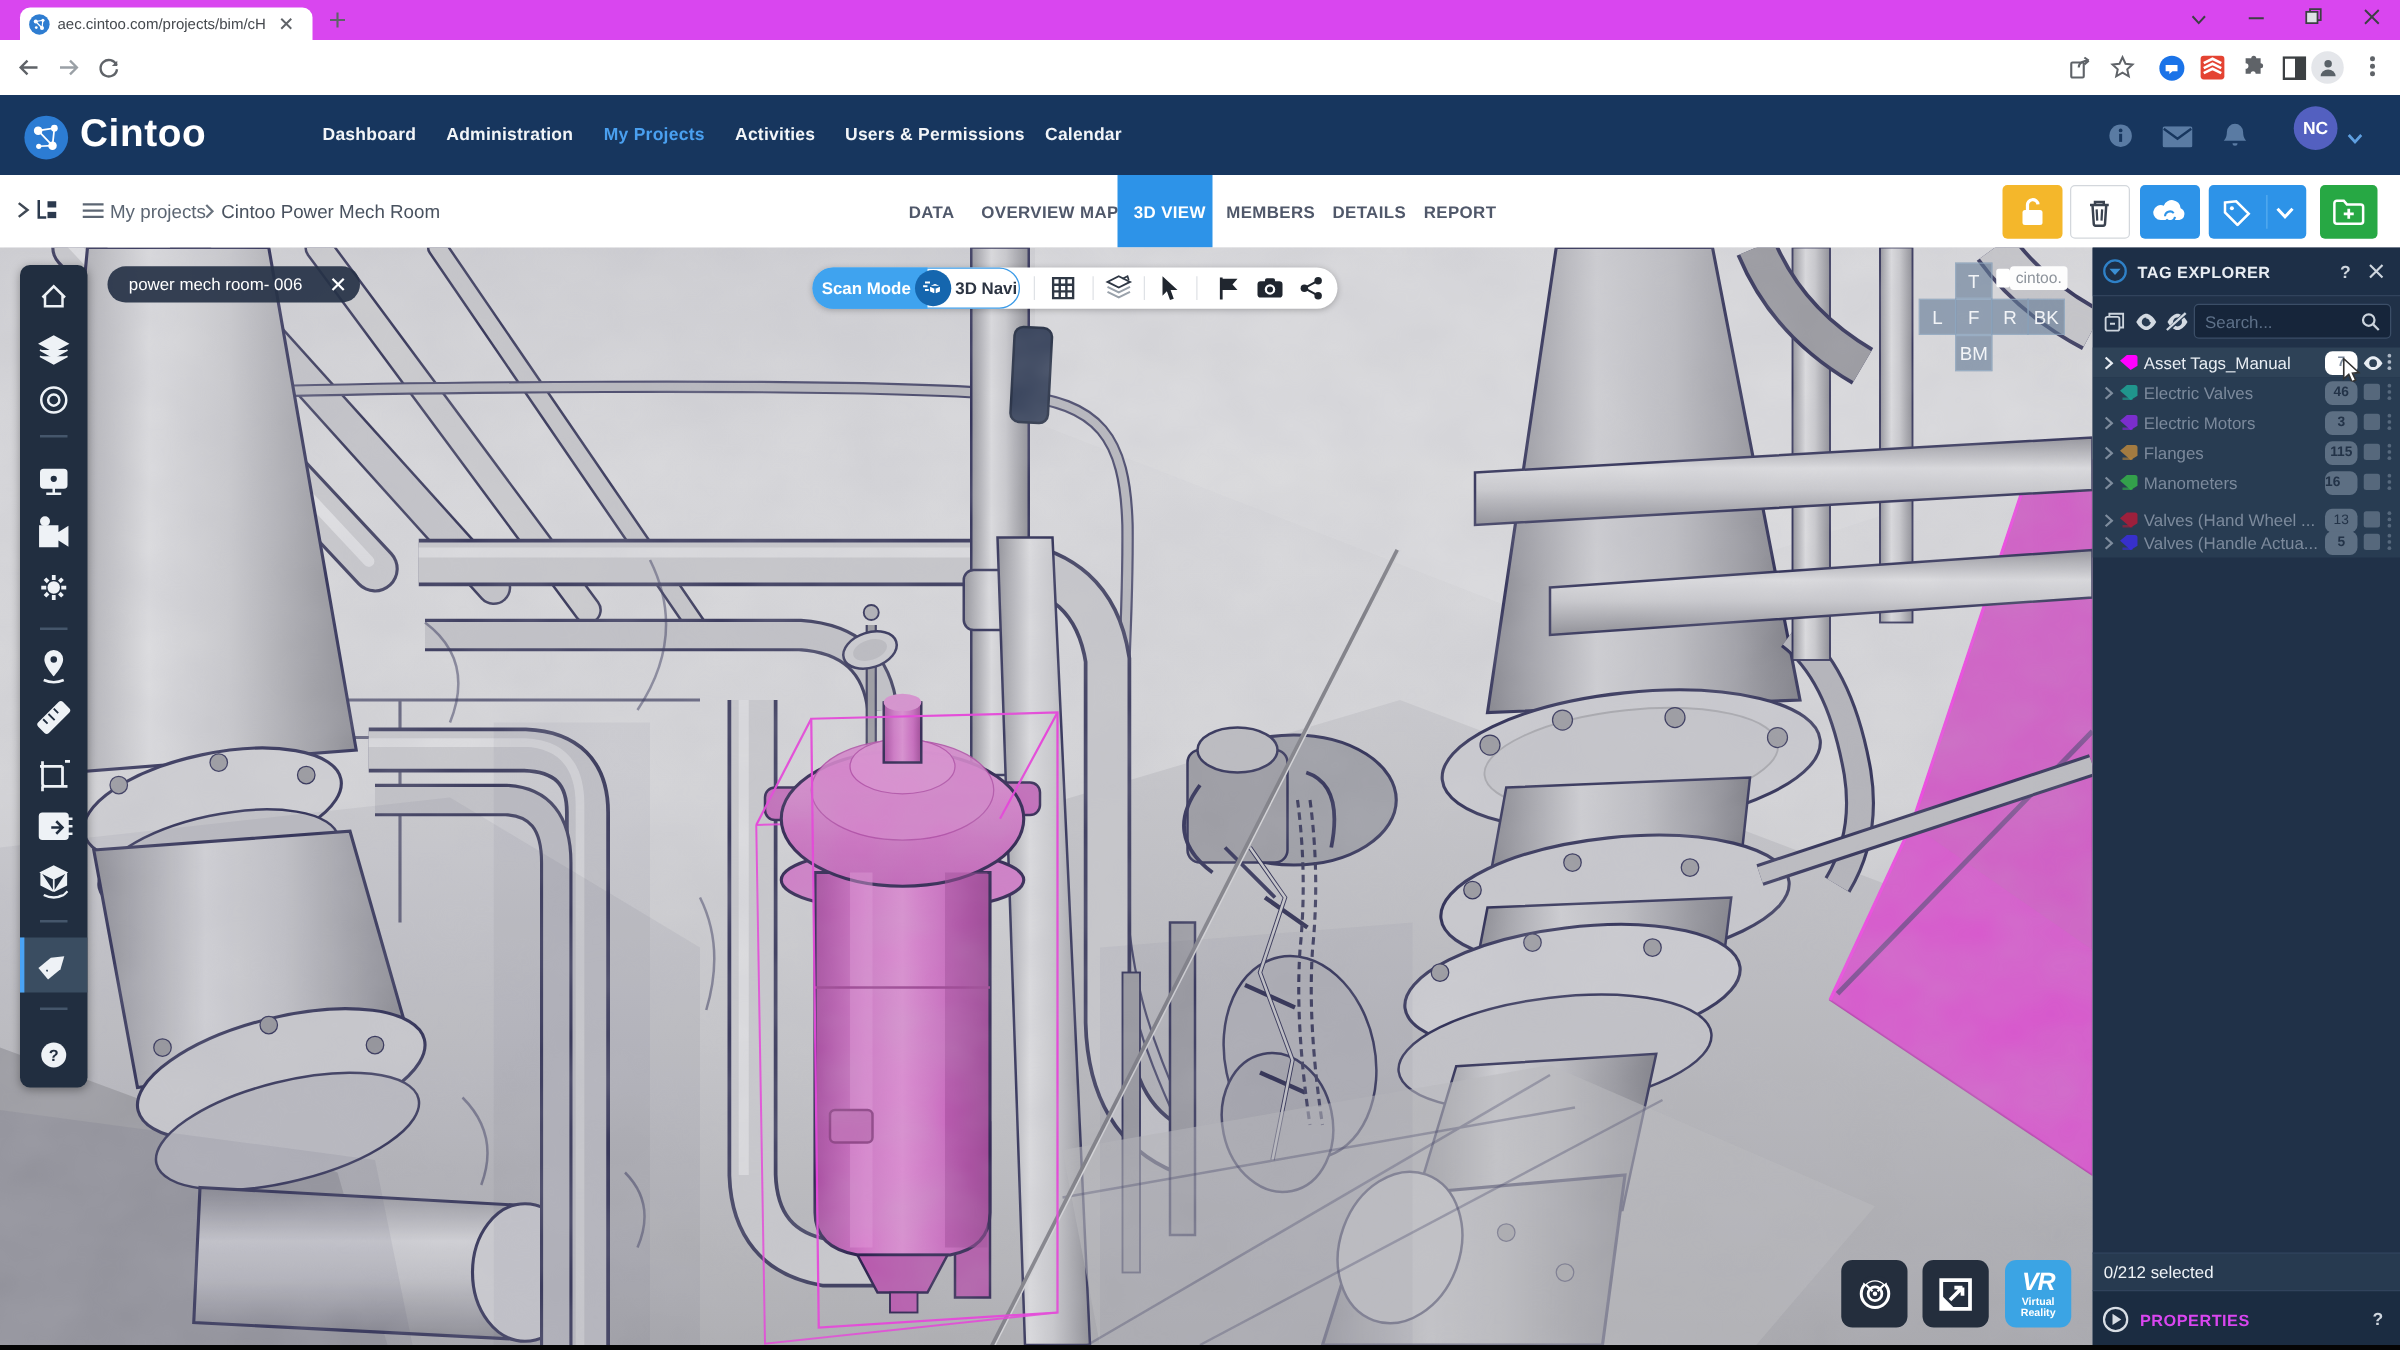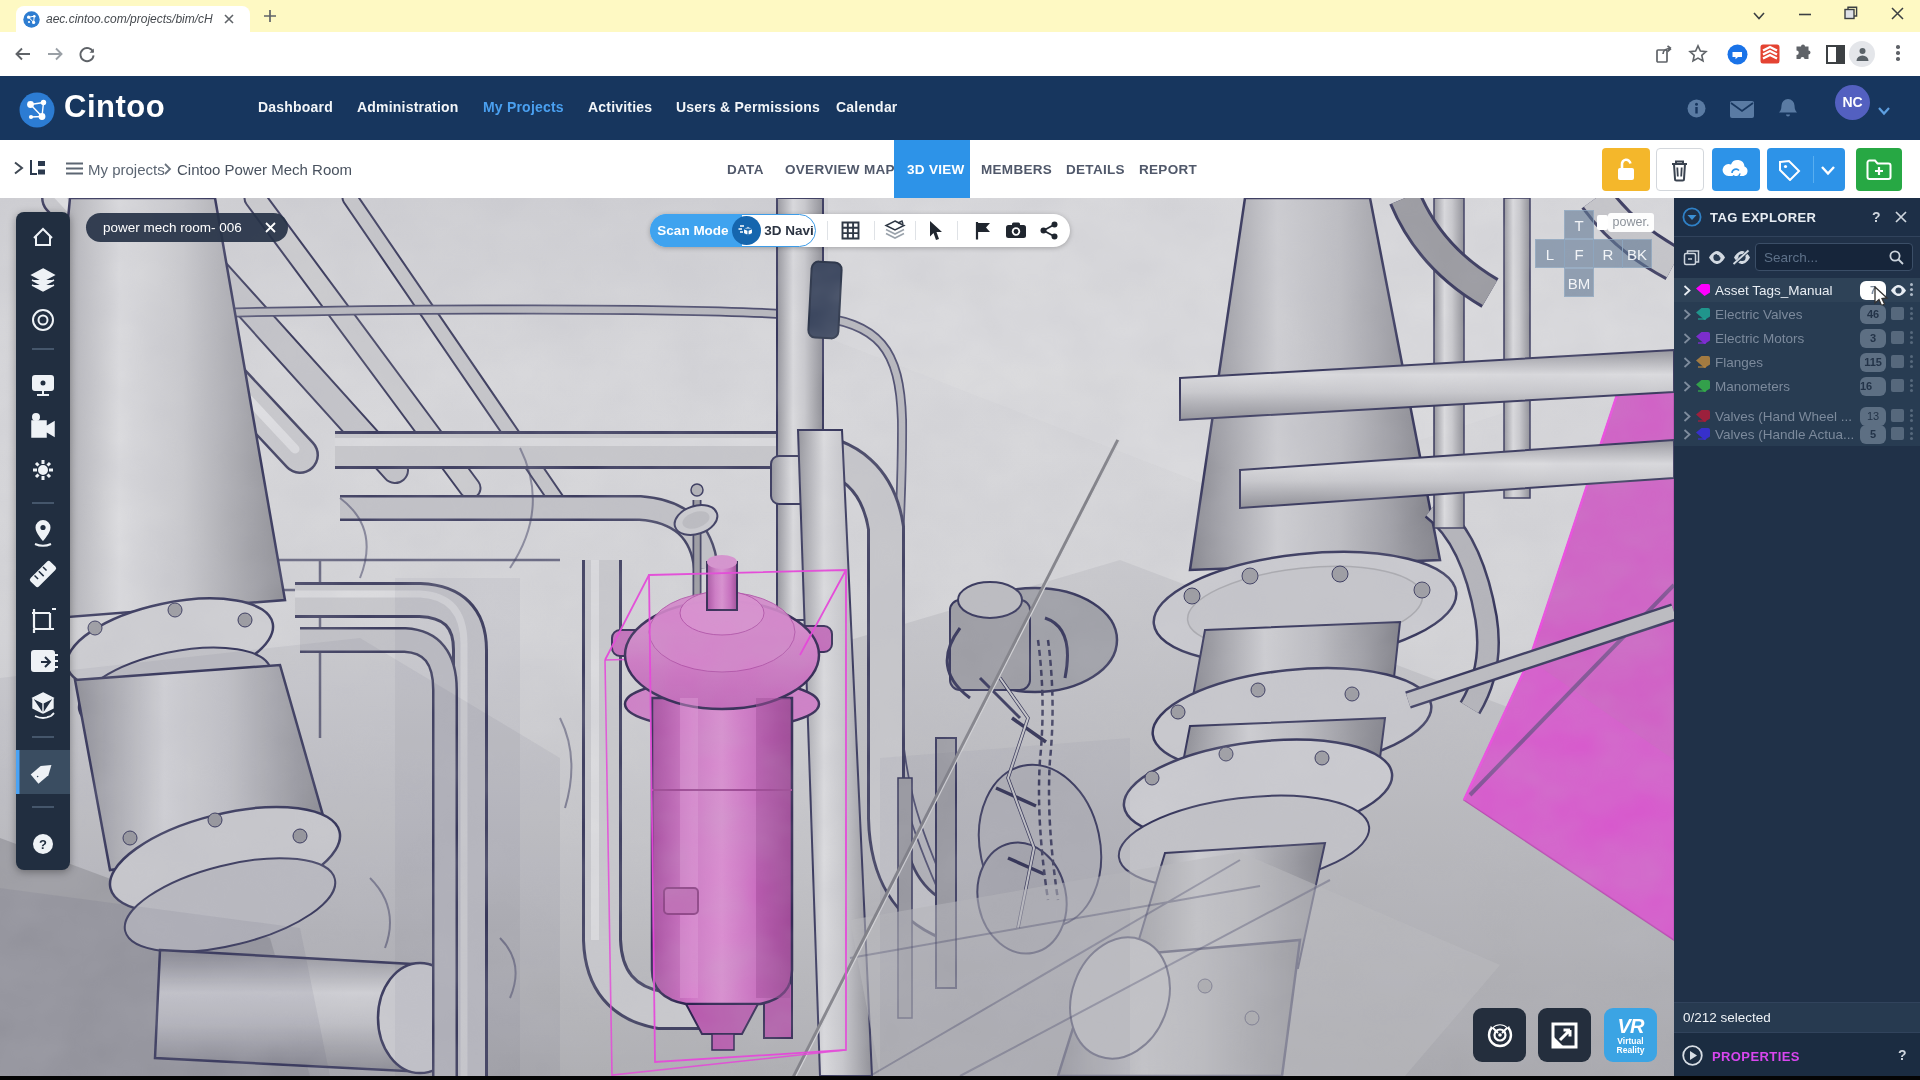--- a/index.html
+++ b/index.html
@@ -1,20 +1,20 @@
 <!DOCTYPE html>
 <html><head>
 <meta charset="utf-8">
 <style>
   * { margin:0; padding:0; box-sizing:border-box; }
   html,body { width:1920px; height:1080px; overflow:hidden; font-family:"Liberation Sans", sans-serif; background:#fff; }
   .abs { position:absolute; }
   #stage { position:relative; width:1920px; height:1080px; }
   
-  #tabstrip { position:absolute; left:0; top:0; width:1920px; height:32px; background:#fef9c3;font-style:italic; }
+  #tabstrip { position:absolute; left:0; top:0; width:1920px; height:32px; background:#d946ef; }
   #tab { position:absolute; left:16px; top:6px; width:234px; height:26px; background:#fff; border-radius:8px 8px 0 0; }
   #tab .title { position:absolute; left:30px; top:6px; font-size:12px; color:#45494e; white-space:nowrap; width:186px; overflow:hidden; }
   #urlrow { position:absolute; left:0; top:32px; width:1920px; height:44px; background:#fff; }
   #urlpill { position:absolute; left:112px; top:4px; width:1604px; height:36px; background:#f1f3f4; border-radius:18px; }
   #urltext { position:absolute; left:30px; top:9px; font-size:14px; color:#202124; }
   
   #apphdr { position:absolute; left:0; top:76px; width:1920px; height:64px; background:#17365e; }
   .nav { position:absolute; top:23px; font-size:14px; font-weight:bold; color:#f2f5f8; letter-spacing:.2px; }
   
   #subbar { position:absolute; left:0; top:140px; width:1920px; height:58px; background:#fff; }
@@ -510,21 +510,21 @@
 
   <div class="abs" style="left:1535px;top:210px;width:117px;height:88px;font-size:15px;color:#f2f4f7">
     <div class="abs" style="left:29px;top:0;width:30px;height:29px;background:rgba(96,120,148,.60);border:1px solid rgba(160,185,210,.55);text-align:center;line-height:29px">T</div>
     <div class="abs" style="left:0;top:29px;width:30px;height:29px;background:rgba(96,120,148,.60);border:1px solid rgba(160,185,210,.55);text-align:center;line-height:29px">L</div>
     <div class="abs" style="left:29px;top:29px;width:30px;height:29px;background:rgba(96,120,148,.60);border:1px solid rgba(160,185,210,.55);text-align:center;line-height:29px">F</div>
     <div class="abs" style="left:58px;top:29px;width:30px;height:29px;background:rgba(96,120,148,.60);border:1px solid rgba(160,185,210,.55);text-align:center;line-height:29px">R</div>
     <div class="abs" style="left:87px;top:29px;width:30px;height:29px;background:rgba(96,120,148,.60);border:1px solid rgba(160,185,210,.55);text-align:center;line-height:29px">BK</div>
     <div class="abs" style="left:29px;top:58px;width:30px;height:29px;background:rgba(96,120,148,.60);border:1px solid rgba(160,185,210,.55);text-align:center;line-height:29px">BM</div>
   </div>
   <div class="abs" style="left:1597px;top:215px;width:11px;height:15px;background:#fff;border-radius:2px"></div>
-  <div class="abs" style="left:1608px;top:213px;width:46px;height:19px;background:#fdfdfd;border-radius:3px;color:#8d939b;font-size:12.5px;line-height:19px;text-align:center">power.</div>
+  <div class="abs" style="left:1608px;top:213px;width:46px;height:19px;background:#fdfdfd;border-radius:3px;color:#8d939b;font-size:12.5px;line-height:19px;text-align:center">cintoo.</div>
 
   <div class="abs" style="left:1473px;top:1008px;width:53px;height:54px;background:#242e3d;border-radius:9px"></div>
   <svg class="abs" style="left:1486px;top:1021px" width="28" height="28" viewBox="0 0 28 28">
       <g stroke="#fff" fill="none">
         <circle cx="14" cy="14" r="11" stroke-width="2.4"></circle>
         <circle cx="14" cy="14" r="5.5" stroke-width="2.2"></circle>
         <path d="M5 5 L12 12 M23 5 L16 12" stroke-width="1.8"></path>
         <path d="M5 5 A12.7 12.7 0 0 1 23 5" stroke="#242e3d" stroke-width="4"></path>
       </g>
       <circle cx="14" cy="14" r="1.8" fill="#fff"></circle>

